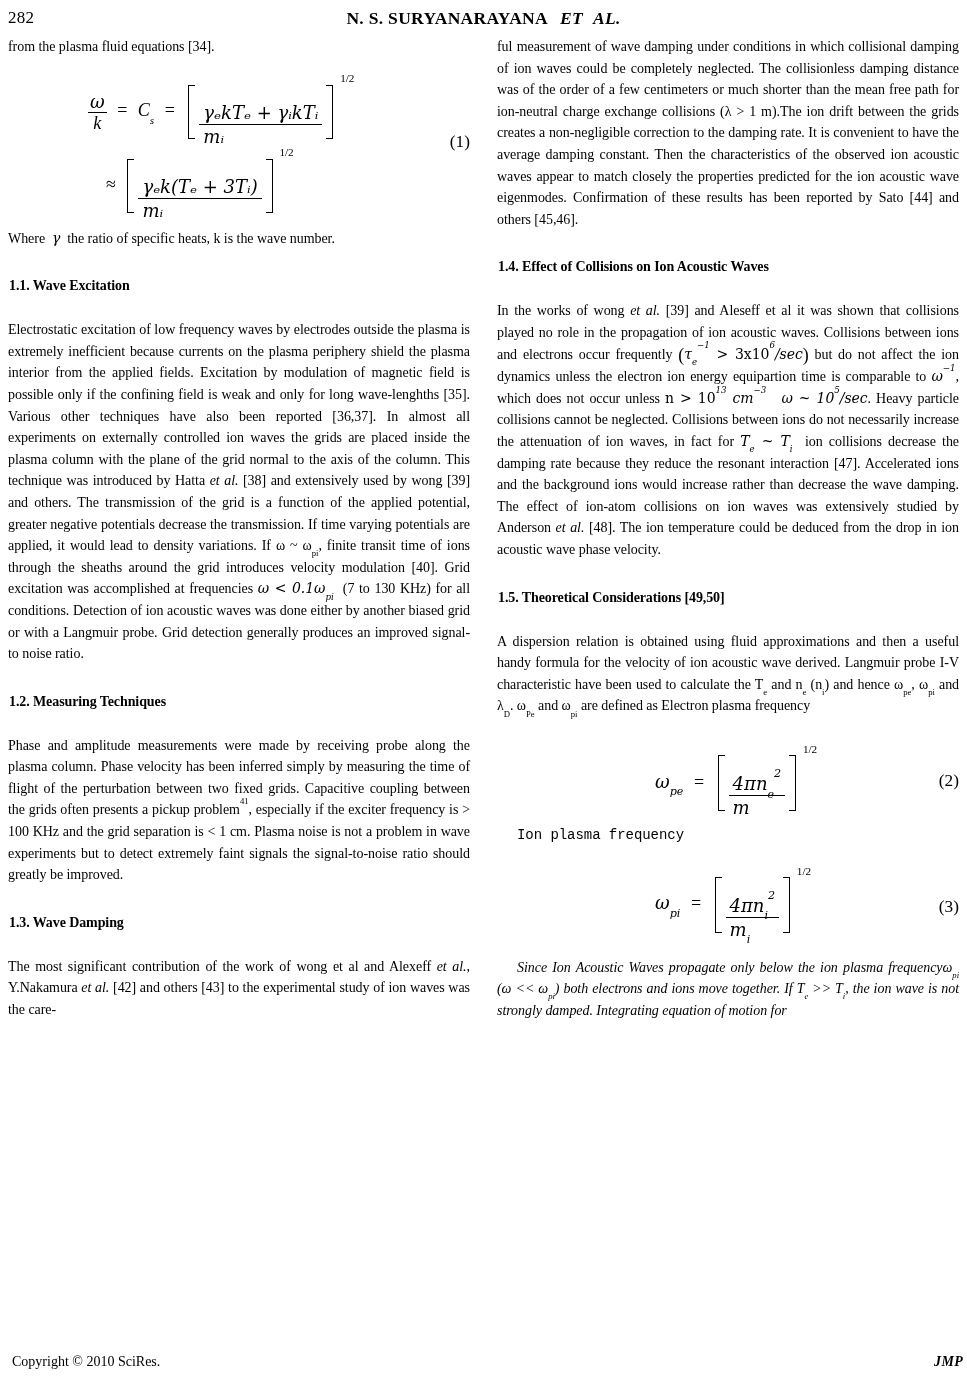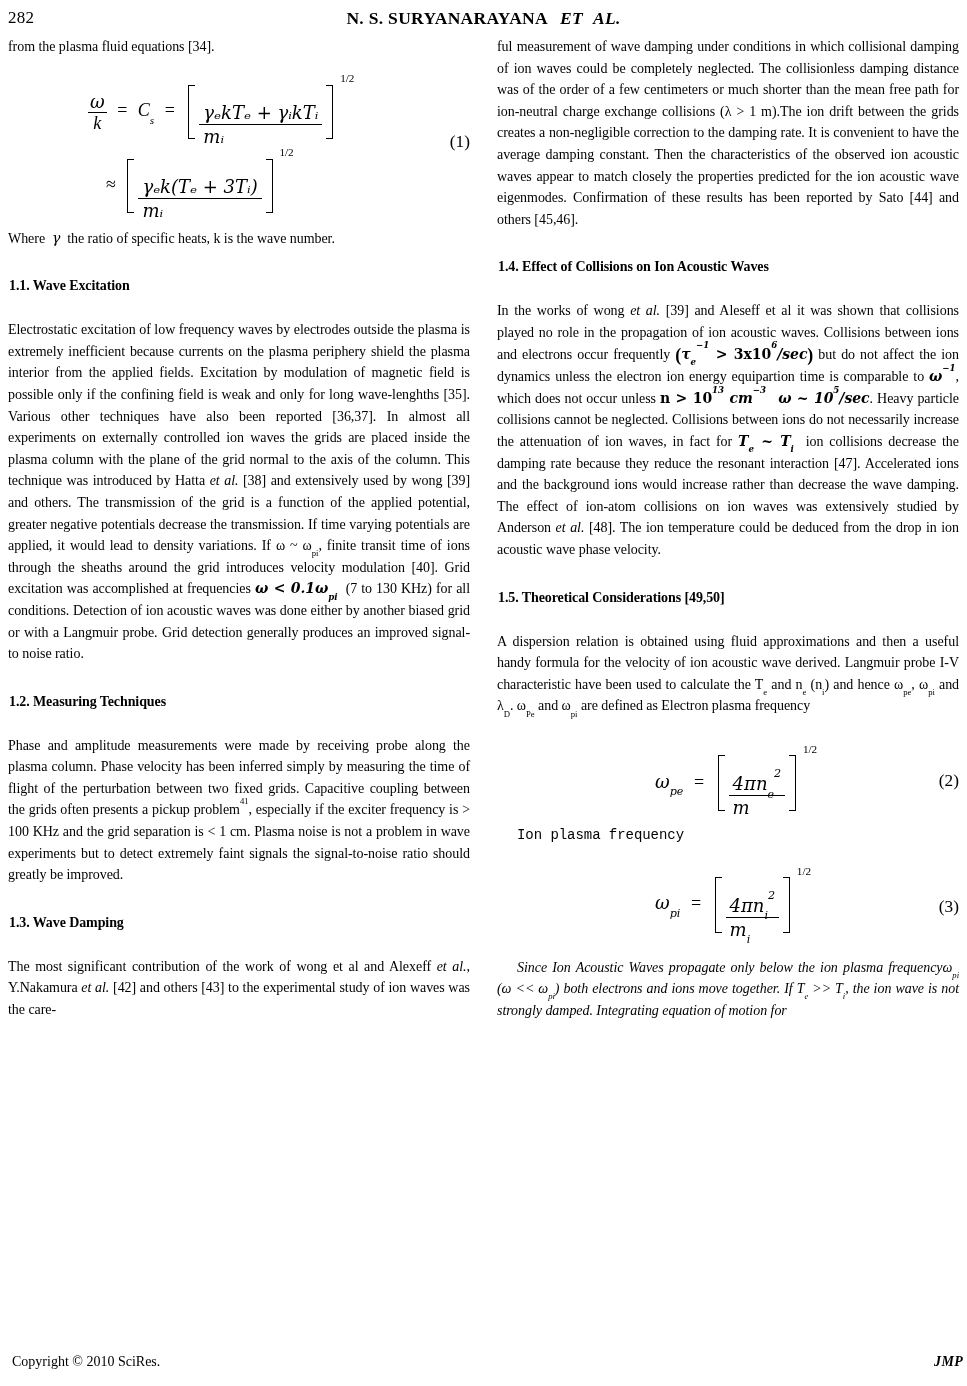--- a/index.html
+++ b/index.html
@@ -154,21 +154,20 @@
     display: block;
     padding: 0 2px;
   }
   .inline-frac > .n { border-bottom: 1.4px solid #000; }
 
   
   .imath {
     font-style: italic;
     font-family: "DejaVu Serif", serif;
     white-space: nowrap;
-    font-weight: bold;
   }
   .imath .op { font-style: normal; }
   .paren-big {
     font-style: normal;
     font-size: 1.28em;
     vertical-align: -0.12em;
     font-family: "Liberation Serif", serif;
   }
 
   

